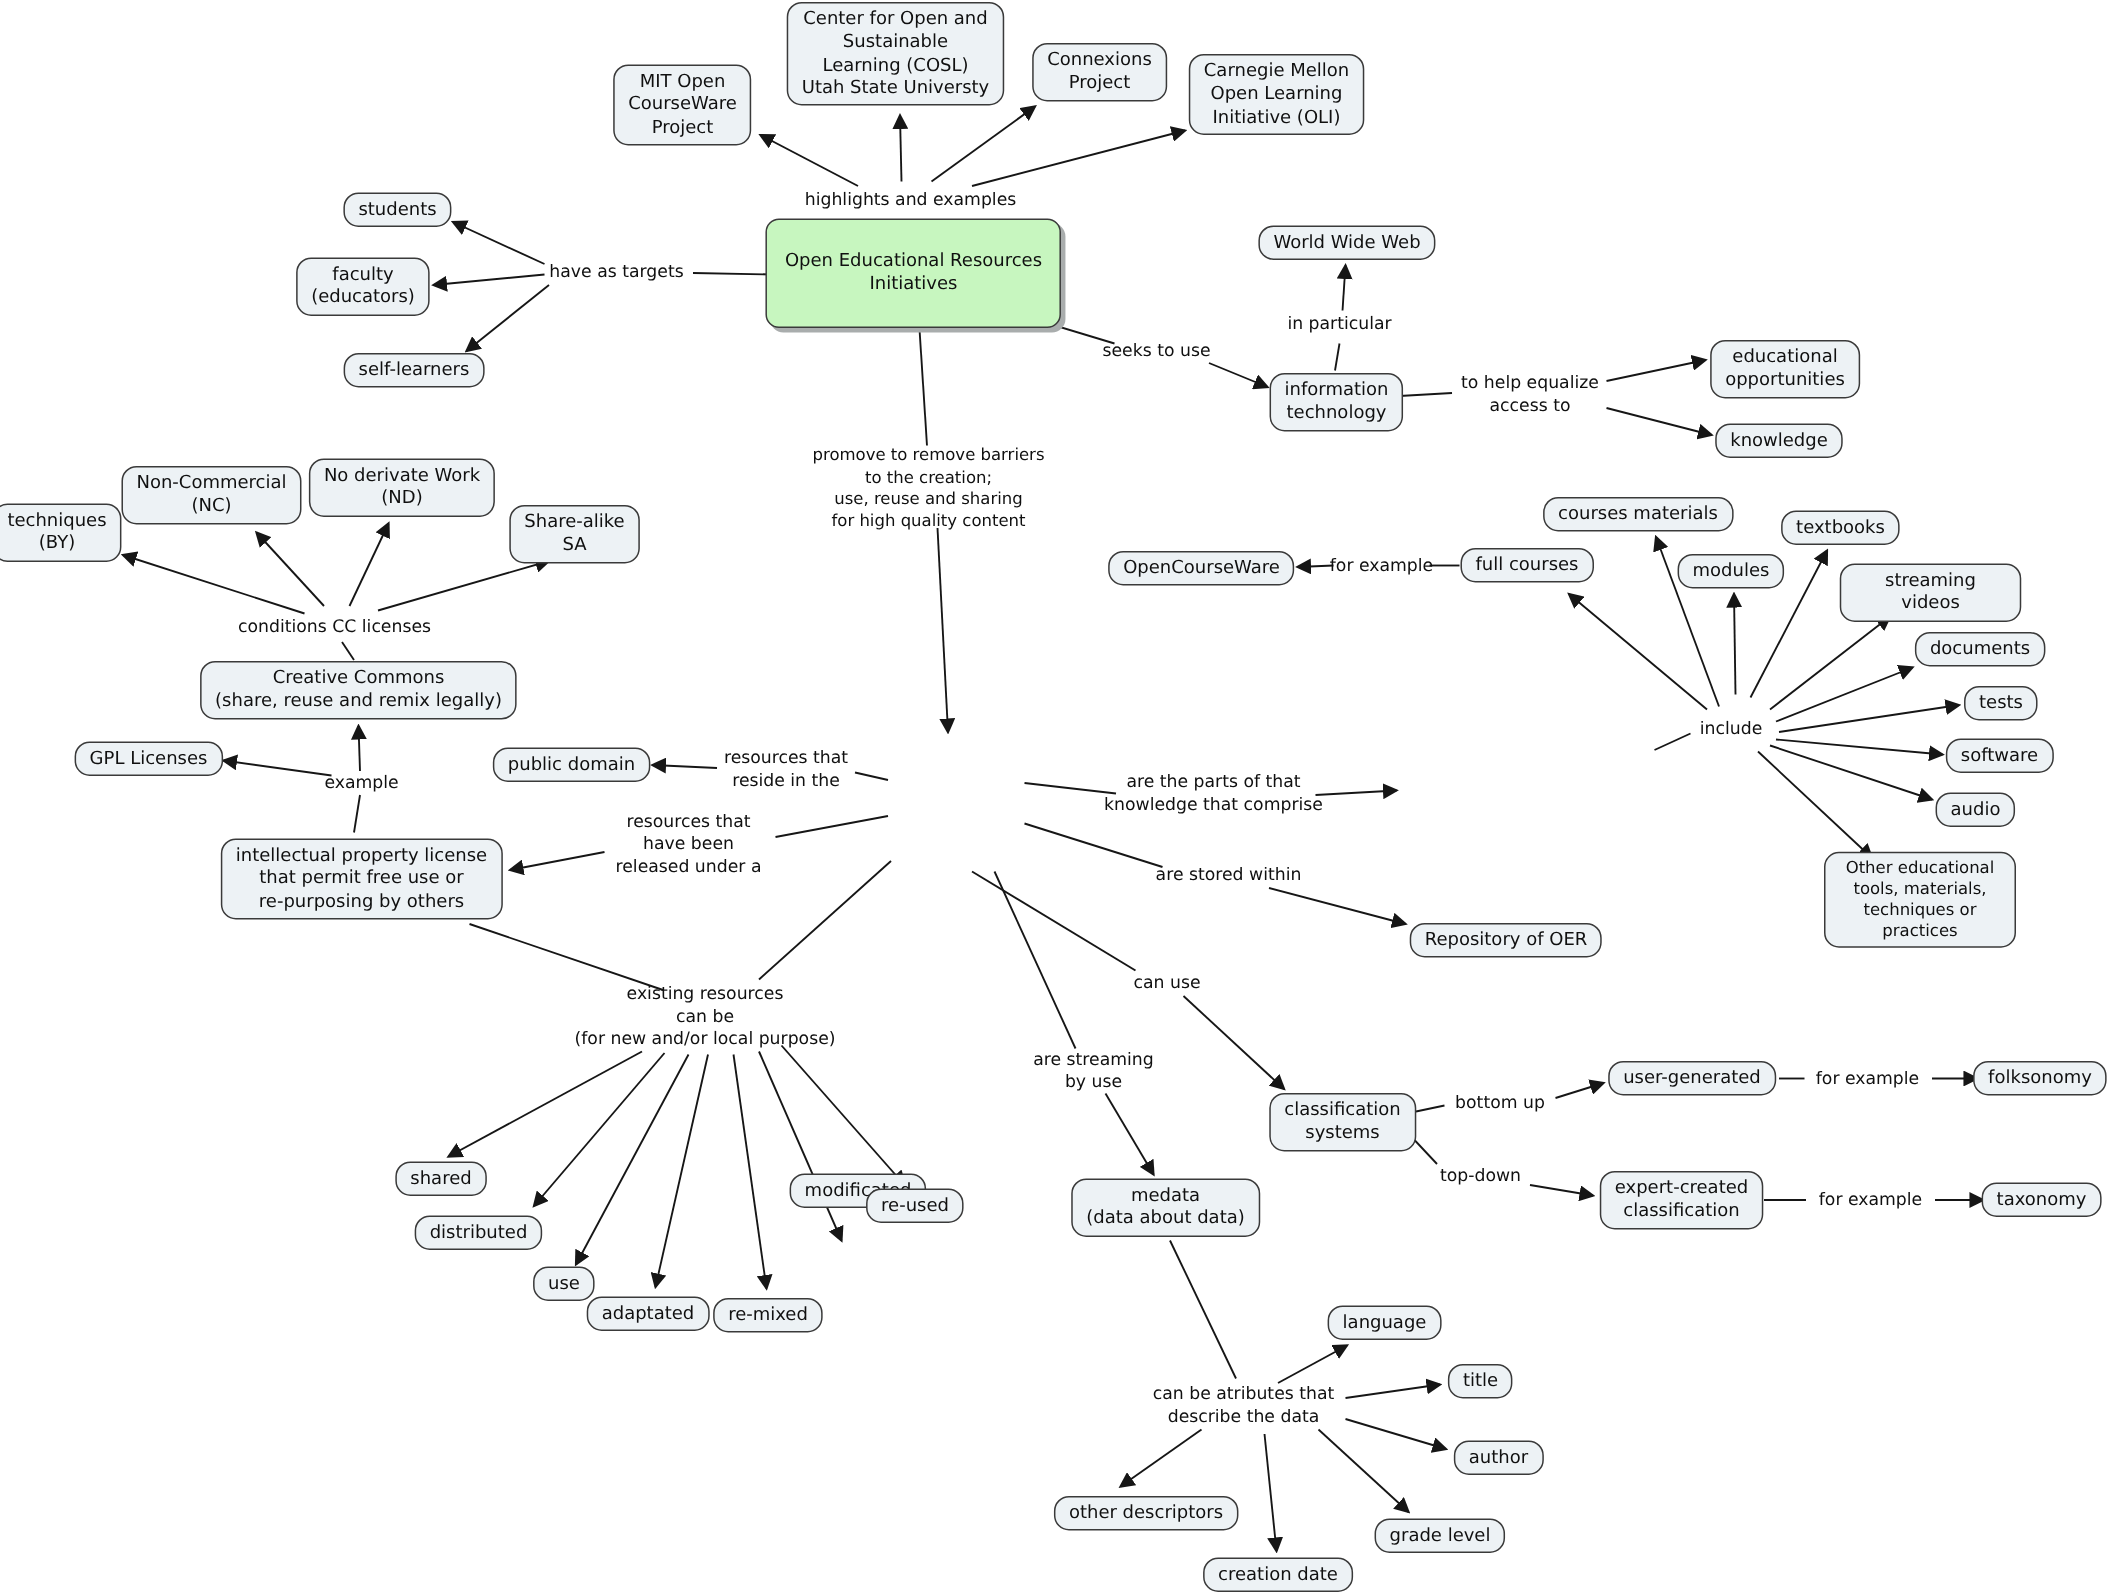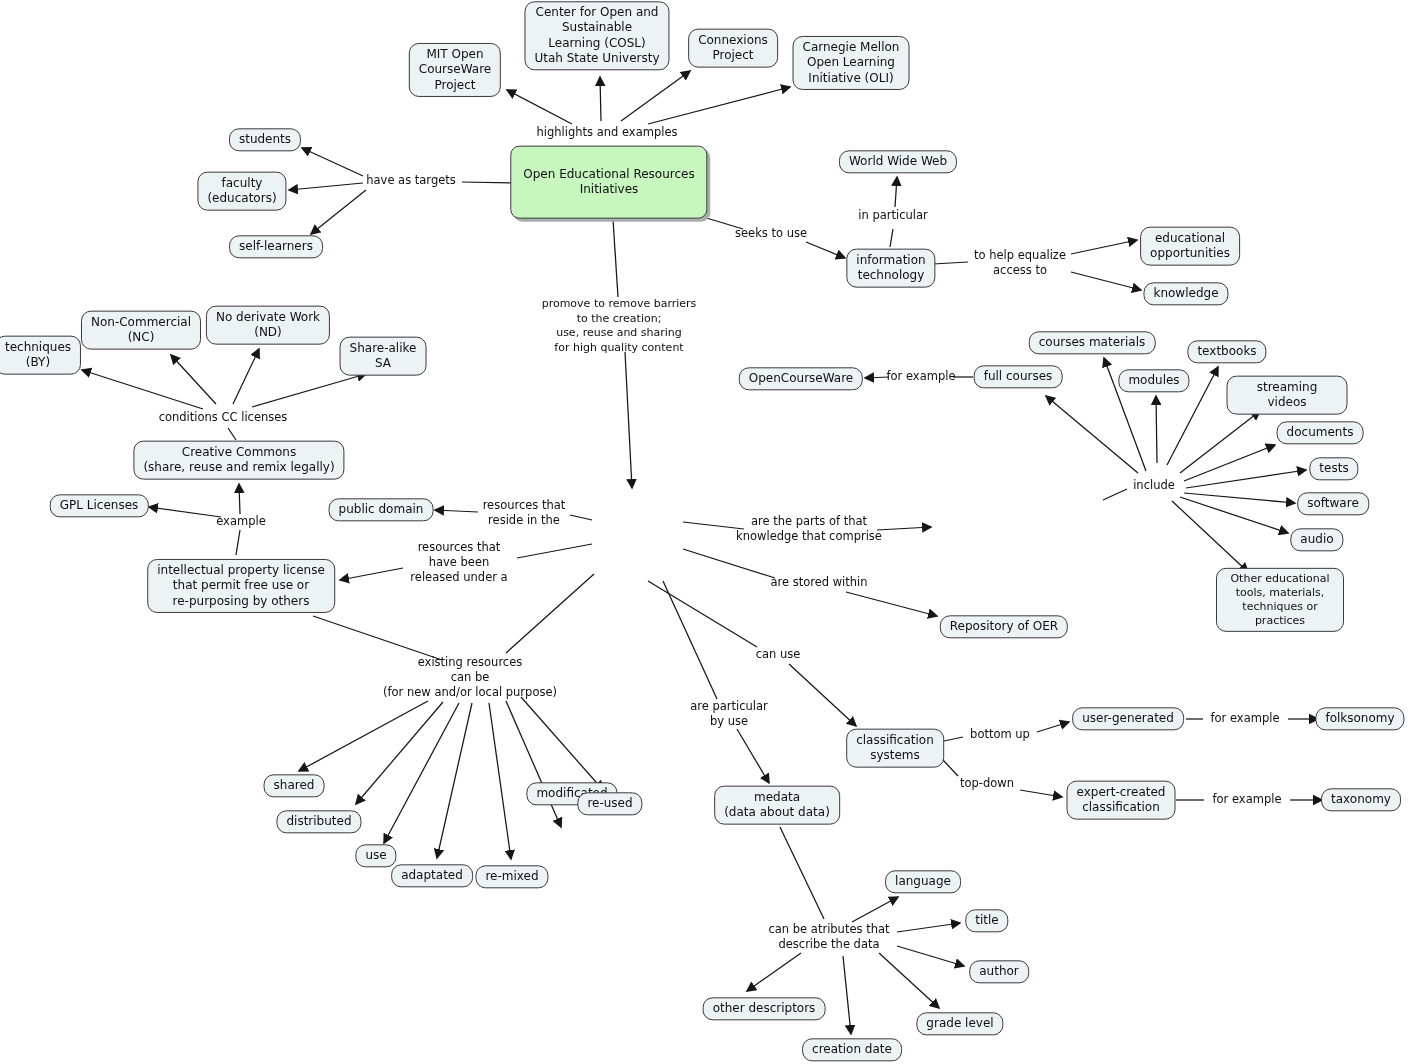--- a/index.html
+++ b/index.html
@@ -211,21 +211,21 @@
 released under a</div>
     <div class="edge-label" style="left: 809px; top: 529px;">are the parts of that
 knowledge that comprise</div>
     <div class="edge-label" style="left: 819px; top: 583px;">are stored within</div>
     <div class="edge-label" style="left: 1154px; top: 486px;">include</div>
     <div class="edge-label" style="left: 921px; top: 377px;">for example</div>
     <div class="edge-label" style="left: 470px; top: 678px;">existing resources
 can be
 (for new and/or local purpose)</div>
     <div class="edge-label" style="left: 778px; top: 655px;">can use</div>
-    <div class="edge-label" style="left: 729px; top: 714px;">are  particular
+    <div class="edge-label" style="left: 729px; top: 714px;">are  streaming
 by use</div>
     <div class="edge-label" style="left: 1000px; top: 735px;">bottom up</div>
     <div class="edge-label" style="left: 987px; top: 784px;">top-down</div>
     <div class="edge-label" style="left: 1245px; top: 719px;">for example</div>
     <div class="edge-label" style="left: 1247px; top: 800px;">for example</div>
     <div class="edge-label" style="left: 829px; top: 937px;">can be atributes that
 describe the data</div>
   </div>
 
 </body></html>

